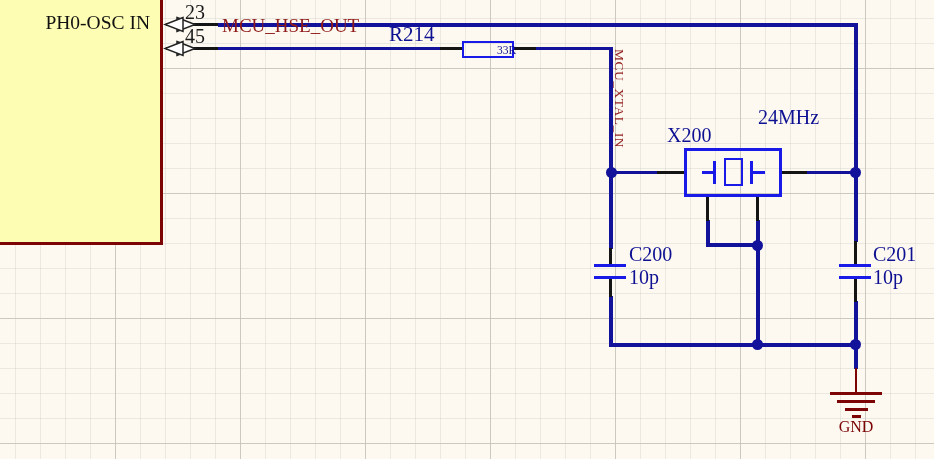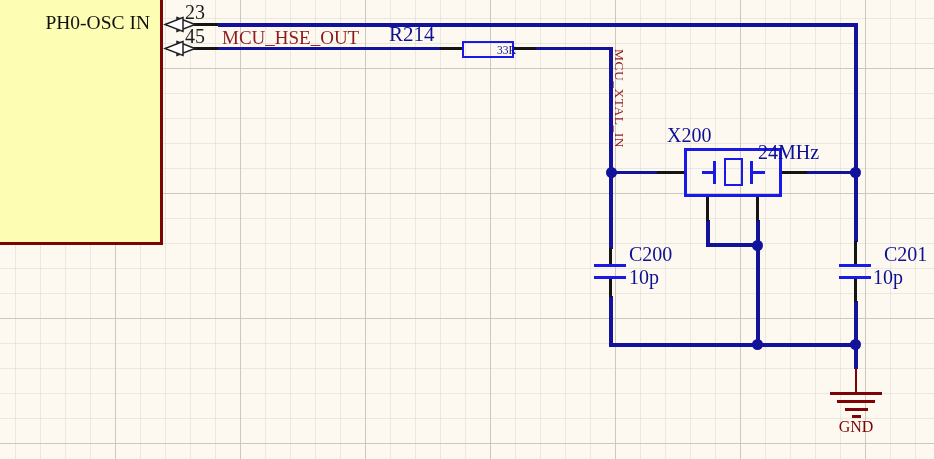--- a/index.html
+++ b/index.html
@@ -99,43 +99,43 @@
 
   <div class="cbox" style="left:684px; top:148px; width:98px; height:49px;"></div>
   <div>
     <div class="cbar" style="left:701.5px; top:170.9px; width:12px; height:3px;"></div>
     <div class="cbar" style="left:752.5px; top:170.9px; width:12px; height:3px;"></div>
     <div class="cbar" style="left:713px; top:161px; width:3px; height:23px;"></div>
     <div class="cbar" style="left:749.5px; top:161px; width:3px; height:23px;"></div>
     <div class="cbox" style="left:723.5px; top:158px; width:19px; height:28px; border-width:2.8px;"></div>
   </div>
   <div class="txt navy" style="left:667px; top:125px;">X200</div>
-  <div class="txt navy" style="left:758px; top:142px;">24MHz</div>
+  <div class="txt navy" style="left:758px; top:107px;">24MHz</div>
 
   <div>
     <div class="cbar" style="left:594px; top:263.5px; width:32px; height:3.4px;"></div>
     <div class="cbar" style="left:594px; top:275.5px; width:32px; height:3.4px;"></div>
   </div>
   <div class="txt navy" style="left:629px; top:244px;">C200</div>
   <div class="txt navy" style="left:629px; top:267px;">10p</div>
 
   <div>
     <div class="cbar" style="left:839px; top:263.5px; width:32px; height:3.4px;"></div>
     <div class="cbar" style="left:839px; top:275.5px; width:32px; height:3.4px;"></div>
   </div>
-  <div class="txt navy" style="left:873px; top:244px;margin-left:11px;">C201</div>
+  <div class="txt navy" style="left:873px; top:244px;">C201</div>
   <div class="txt navy" style="left:873px; top:267px;">10p</div>
 
   <div class="dot" style="left:605.5px; top:167px;"></div>
   <div class="dot" style="left:850.2px; top:167px;"></div>
   <div class="dot" style="left:752.2px; top:239.5px;"></div>
   <div class="dot" style="left:752.2px; top:339.2px;"></div>
   <div class="dot" style="left:850.2px; top:339.2px;"></div>
 
-  <div class="txt red" style="left:222px; top:28px;">MCU_HSE_OUT</div>
+  <div class="txt red" style="left:222px; top:16px;">MCU_HSE_OUT</div>
   <div class="vlabel">MCU_XTAL_IN</div>
 
   <div>
     <div class="gbar" style="left:854.6px; top:368px; width:2.6px; height:25px;"></div>
     <div class="gbar" style="left:830px; top:391.5px; width:52px; height:3px;"></div>
     <div class="gbar" style="left:837px; top:399.5px; width:37.5px; height:3px;"></div>
     <div class="gbar" style="left:844.5px; top:407.5px; width:23px; height:3px;"></div>
     <div class="gbar" style="left:851.5px; top:414.5px; width:9.5px; height:3px;"></div>
   </div>
   <div class="gnd-text">GND</div>

